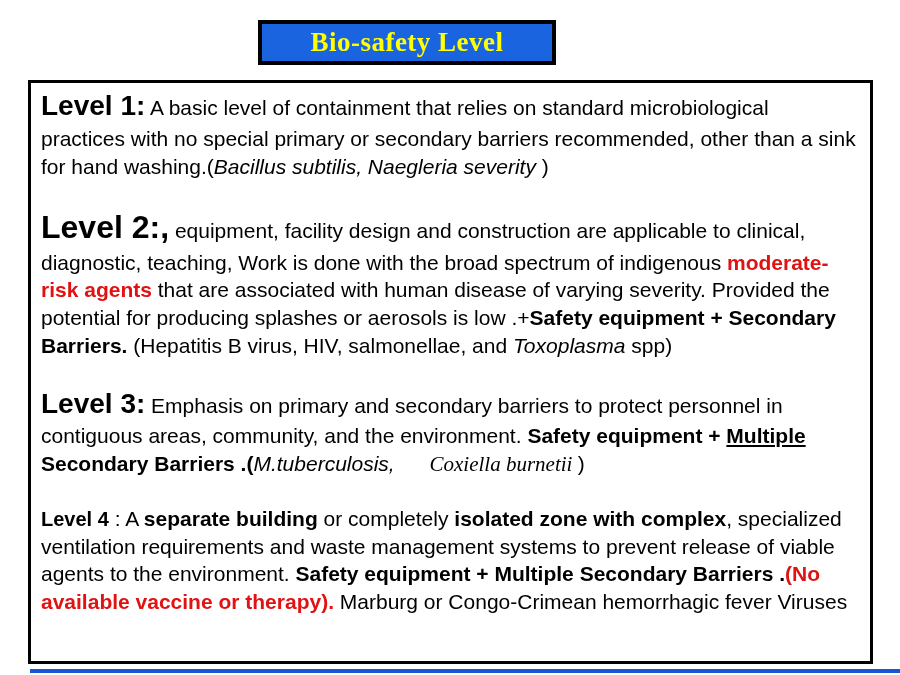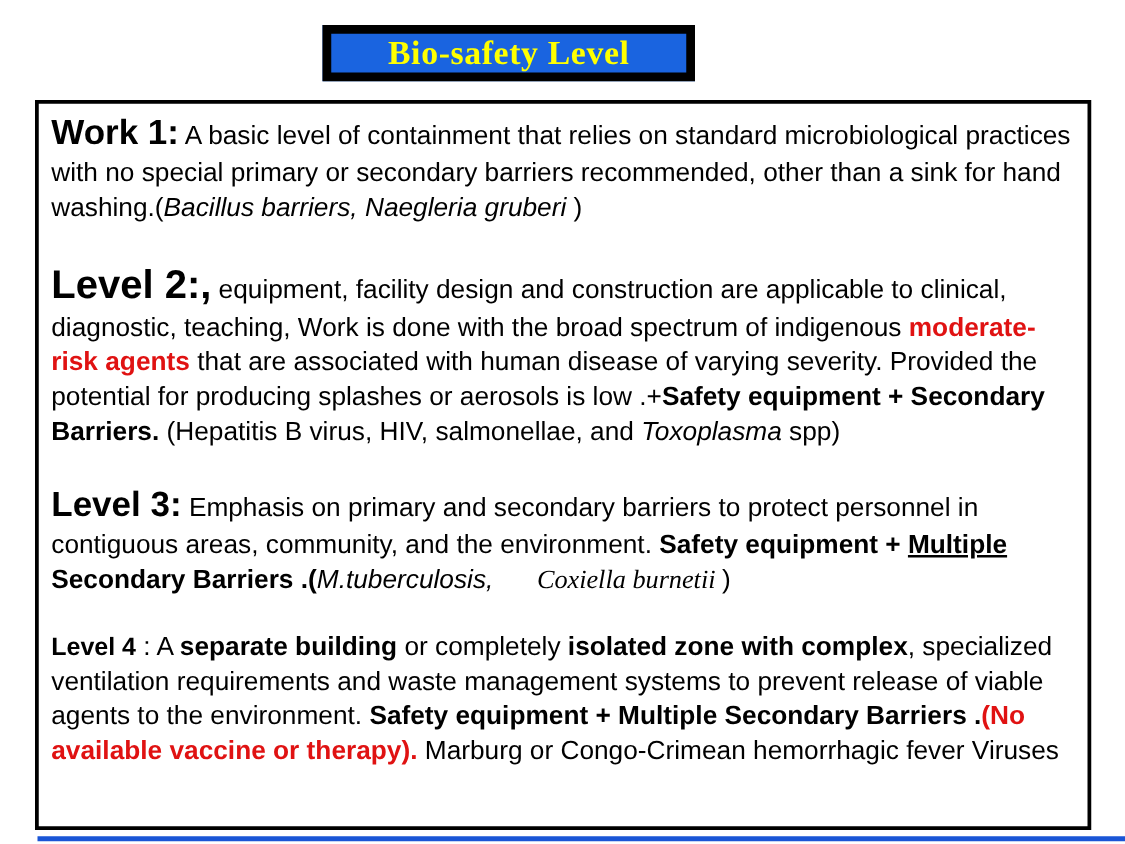--- a/index.html
+++ b/index.html
@@ -17,21 +17,21 @@
     height: 675px;
     background: #ffffff;
   }
   .banner {
     position: absolute;
     left: 258px;
     top: 20px;
     width: 298px;
     height: 45px;
     background: #1A64E0;
-    border: 7px solid #000000;
+    border: 4px solid #000000;
     box-sizing: border-box;
     display: flex;
     align-items: center;
     justify-content: center;
   }
   .banner-title {
     font-family: "Liberation Serif", serif;
     font-weight: bold;
     font-size: 27px;
     color: #FFFF00;
@@ -75,21 +75,21 @@
 <body>
 
 <div class="slide">
 
   <div class="banner">
     <span class="banner-title">Bio-safety Level</span>
   </div>
 
   <div class="content-box">
 
-    <p class="para"><span class="lh-big">Work 1:</span><span> A basic level of containment that relies on standard microbiological practices with no special primary or secondary barriers recommended, other than a sink for hand washing.(</span><span class="it">Bacillus barriers, Naegleria gruberi </span><span>)</span></p>
+    <p class="para"><span class="lh-big">Level 1:</span><span> A basic level of containment that relies on standard microbiological practices with no special primary or secondary barriers recommended, other than a sink for hand washing.(</span><span class="it">Bacillus subtilis, Naegleria severity </span><span>)</span></p>
 
     <p class="para"><span class="lh-mid">Level 2:,</span><span> equipment,  facility design and construction are applicable to clinical, diagnostic, teaching, Work is done with the broad spectrum of indigenous </span><span class="red-b">moderate-risk agents</span><span> that are associated with human disease of varying severity. Provided the potential for producing splashes or aerosols is low .+</span><span class="b">Safety equipment + Secondary Barriers.</span><span> (Hepatitis B virus, HIV, salmonellae, and </span><span class="it">Toxoplasma</span><span> spp)</span></p>
 
     <p class="para"><span class="lh-big">Level 3:</span><span> Emphasis on primary and secondary barriers to protect personnel in contiguous areas, community, and the environment. </span><span class="b">Safety equipment + </span><span class="u-b">Multiple</span><span class="b"> Secondary Barriers .(</span><span class="it">M.tuberculosis, </span><span class="it-serif">Coxiella burnetii </span><span>)</span></p>
 
     <p class="para"><span class="lh-sm">Level 4</span><span> : A </span><span class="b">separate building</span><span> or completely </span><span class="b">isolated zone with complex</span><span>, specialized ventilation requirements and waste management systems to prevent release of viable agents to the environment. </span><span class="b">Safety equipment + Multiple Secondary Barriers .</span><span class="red-b">(No available vaccine or therapy).</span><span>  Marburg or Congo-Crimean hemorrhagic fever Viruses</span></p>
 
   </div>
 
   <div class="bottom-bar"></div>

